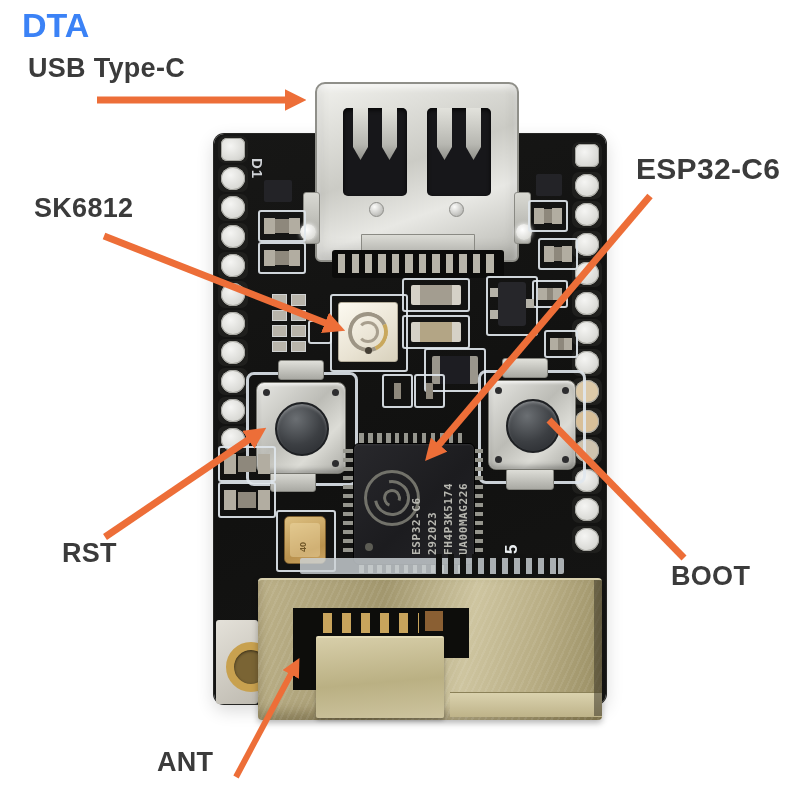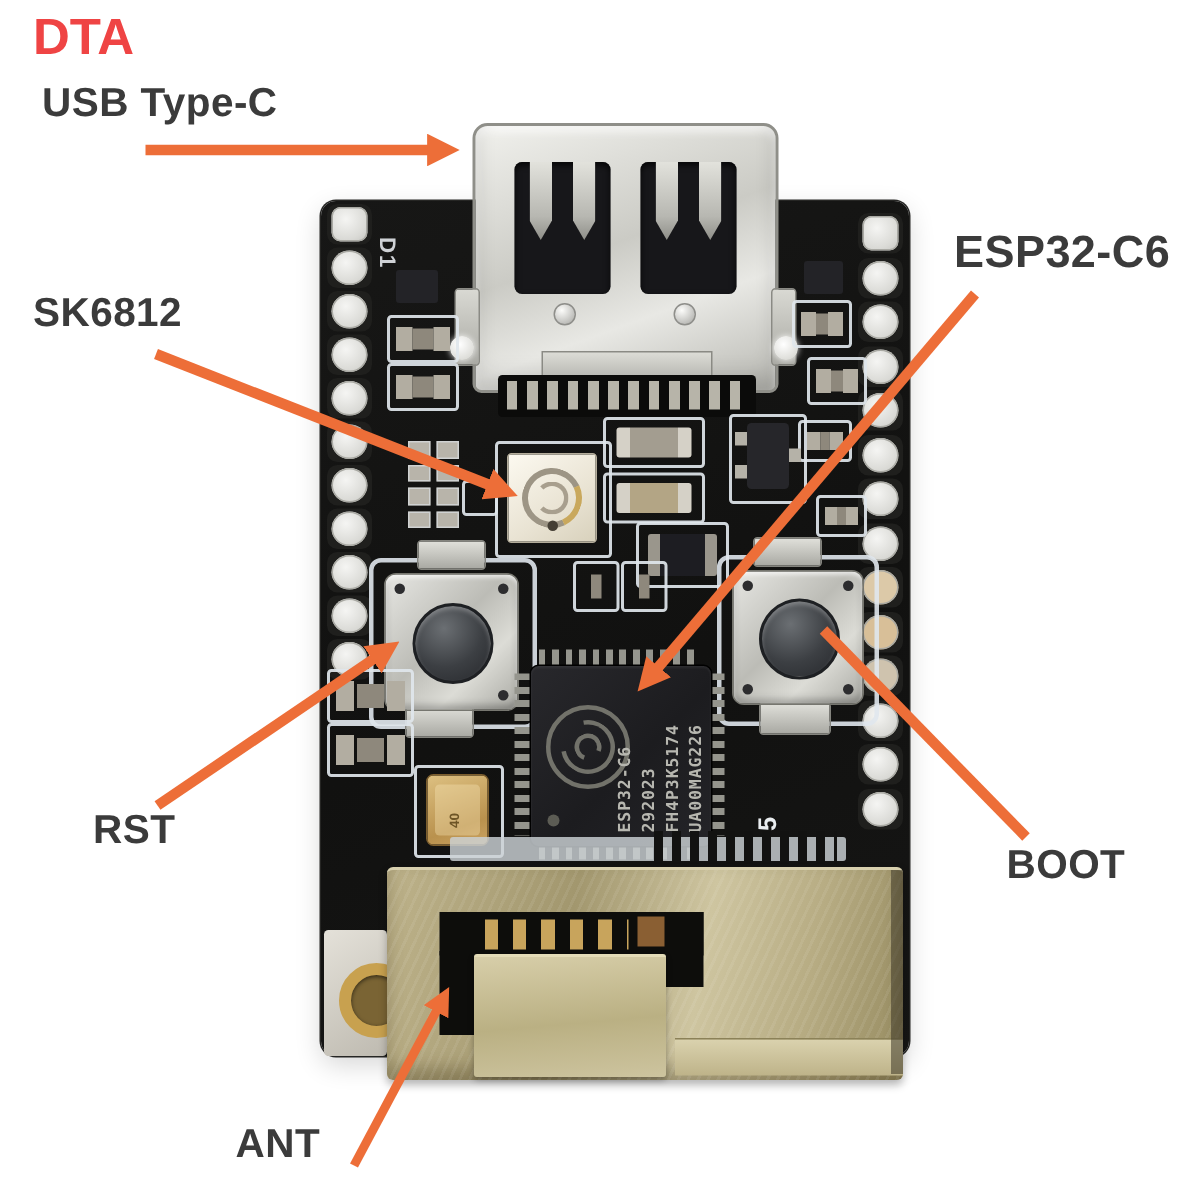--- a/index.html
+++ b/index.html
@@ -1,21 +1,21 @@
 <!DOCTYPE html>
 <html><head>
 <meta charset="utf-8">
 <style>
   html,body{margin:0;padding:0;}
   body{width:800px;height:800px;background:#ffffff;position:relative;overflow:hidden;
        font-family:"Liberation Sans",sans-serif;}
 
   
   .lbl{position:absolute;font-weight:bold;font-size:27px;color:#3b3b3b;letter-spacing:.3px;white-space:nowrap;}
-  .watermark{position:absolute;left:22px;top:6px;font-size:34px;font-weight:bold;color:#ef4444;}
+  .watermark{position:absolute;left:22px;top:6px;font-size:34px;font-weight:bold;color:#3b82f6;}
 
   .arrows{position:absolute;left:0;top:0;z-index:9;pointer-events:none;}
 
   
   .board{position:absolute;left:214px;top:134px;width:392px;height:570px;
          background:linear-gradient(160deg,#171716,#111110 55%,#161615);
          border-radius:10px;box-shadow:0 0 0 1px #262624,0 6px 18px rgba(0,0,0,.16);}
 
   
   .pad{position:absolute;left:4px;width:30px;height:27px;background:#1f1f1d;border-radius:7px;}
@@ -122,21 +122,21 @@
 
   .grid8{position:absolute;left:58px;top:160px;width:34px;height:58px;display:grid;
        grid-template-columns:1fr 1fr;gap:4px;}
   .grid8 i{background:#b8b4aa;border:1px solid rgba(224,230,236,.6);}
 </style>
 </head>
 <body>
 
 <div class="watermark">DTA</div>
 <div class="lbl" style="left:28px;top:53px;">USB Type-C</div>
-<div class="lbl" style="left:22px;top:193px;">SK6812</div>
+<div class="lbl" style="left:34px;top:193px;">SK6812</div>
 <div class="lbl" style="left:636px;top:152px;font-size:30px;">ESP32-C6</div>
 <div class="lbl" style="left:62px;top:538px;">RST</div>
 <div class="lbl" style="left:671px;top:561px;">BOOT</div>
 <div class="lbl" style="left:157px;top:747px;">ANT</div>
 
 <div class="board">
 
   <div class="pins" id="left-pins" style="left:0px;">
       <div class="pad sq" style="top: 2px;"></div>
       <div class="pad" style="top: 31px;"></div>

